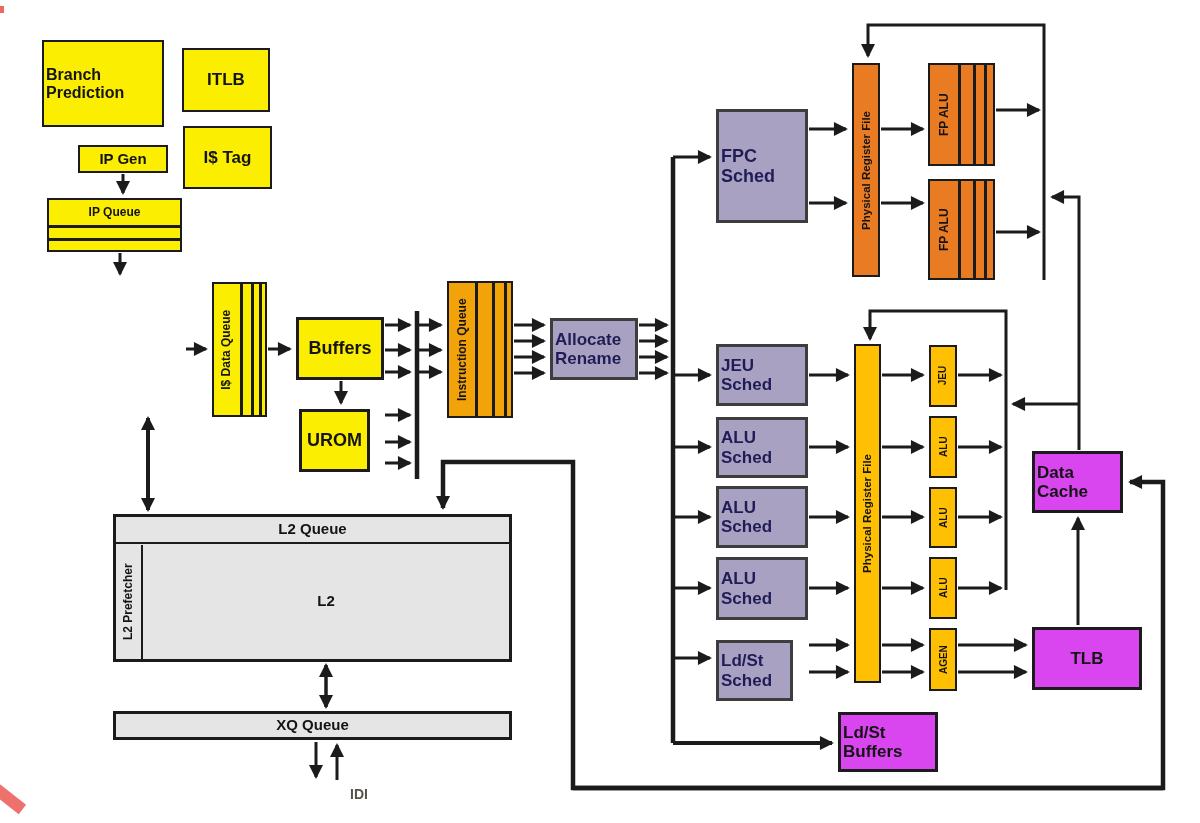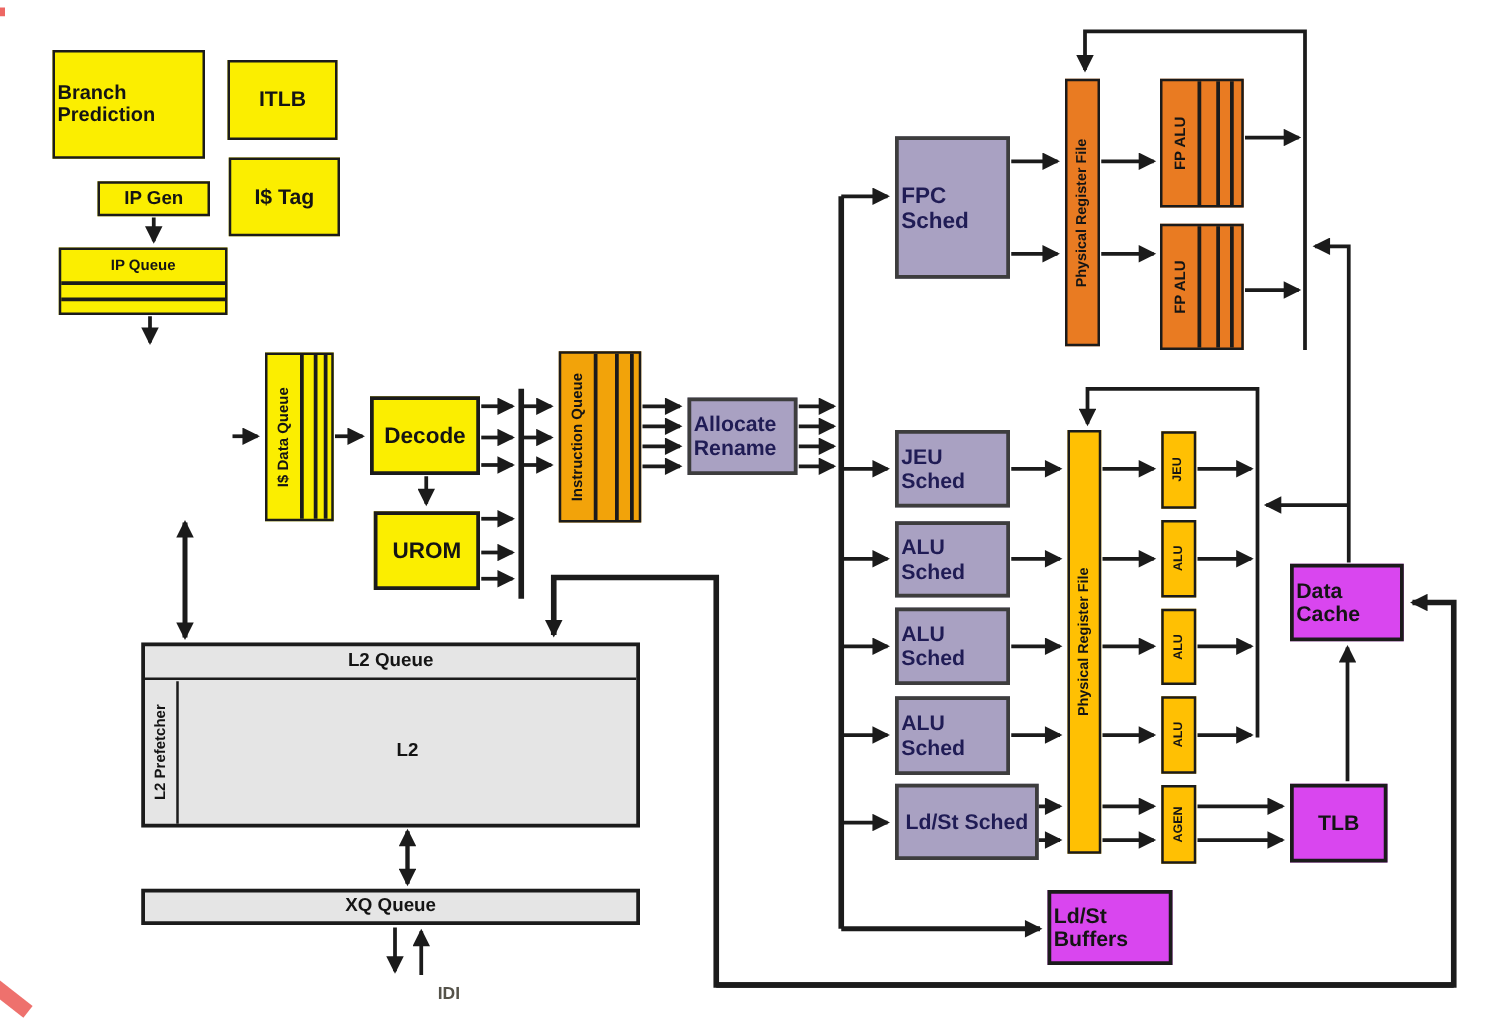--- a/index.html
+++ b/index.html
@@ -152,24 +152,24 @@
   <div class="box yellow b2" style="left:212px;top:282px;width:55px;height:135px;padding:0;">
     <div class="rotwrap" style="left:0;top:0;bottom:0;width:26px;">
       <span class="rot" style="font-size:12px;">I$ Data Queue</span>
     </div>
     <div class="vline" style="left:26px;"></div>
     <div class="vline" style="left:37px;"></div>
     <div class="vline" style="left:45px;"></div>
   </div>
 
   <div class="box yellow" style="left:296px;top:317px;width:88px;height:63px;font-size:18px;">
-    <span>Decode</span>
-  </div>
-
-  <div class="box yellow" style="left:299px;top:409px;width:85px;height:63px;font-size:18px;">
+    <span>Buffers</span>
+  </div>
+
+  <div class="box yellow" style="left:299px;top:409px;width:71px;height:63px;font-size:18px;">
     <span>UROM</span>
   </div>
 
   <div class="box orange b2" style="left:447px;top:281px;width:66px;height:137px;padding:0;">
     <div class="rotwrap" style="left:0;top:0;bottom:0;width:26px;">
       <span class="rot" style="font-size:12px;">Instruction Queue</span>
     </div>
     <div class="vline" style="left:26px;"></div>
     <div class="vline" style="left:43px;"></div>
     <div class="vline" style="left:55px;"></div>
@@ -210,21 +210,21 @@
   </div>
   <div class="box purple" style="left:716px;top:417px;width:92px;height:61px;font-size:17px;">
     <span>ALU Sched</span>
   </div>
   <div class="box purple" style="left:716px;top:486px;width:92px;height:62px;font-size:17px;">
     <span>ALU Sched</span>
   </div>
   <div class="box purple" style="left:716px;top:557px;width:92px;height:63px;font-size:17px;">
     <span>ALU Sched</span>
   </div>
-  <div class="box purple" style="left:716px;top:627px;width:115px;height:61px;font-size:17px;">
+  <div class="box purple" style="left:716px;top:640px;width:77px;height:61px;font-size:17px;">
     <span>Ld/St Sched</span>
   </div>
 
   <div class="box gold b2" style="left:854px;top:344px;width:27px;height:339px;padding:0;">
     <span class="rot" style="font-size:11.5px;">Physical Register File</span>
   </div>
 
   <div class="box gold b2" style="left:929px;top:345px;width:28px;height:62px;padding:0;">
     <span class="rot" style="font-size:10px;">JEU</span>
   </div>
@@ -237,21 +237,21 @@
   <div class="box gold b2" style="left:929px;top:557px;width:28px;height:62px;padding:0;">
     <span class="rot" style="font-size:10px;">ALU</span>
   </div>
   <div class="box gold b2" style="left:929px;top:628px;width:28px;height:63px;padding:0;">
     <span class="rot" style="font-size:10px;">AGEN</span>
   </div>
 
   <div class="box green" style="left:1032px;top:451px;width:91px;height:62px;font-size:17px;">
     <span>Data Cache</span>
   </div>
-  <div class="box green" style="left:1032px;top:627px;width:78px;height:63px;font-size:17px;">
+  <div class="box green" style="left:1032px;top:627px;width:110px;height:63px;font-size:17px;">
     <span>TLB</span>
   </div>
   <div class="box green" style="left:838px;top:712px;width:100px;height:60px;font-size:17px;">
     <span>Ld/St Buffers</span>
   </div>
 
   <div class="box blue" style="left:113px;top:514px;width:399px;height:148px;padding:0;">
     <div style="position:absolute;left:0;right:0;top:0;height:25px;border-bottom:2.5px solid #1b1b1b;
                 display:flex;align-items:center;justify-content:center;font-size:15px;">
       <span>L2 Queue</span>

